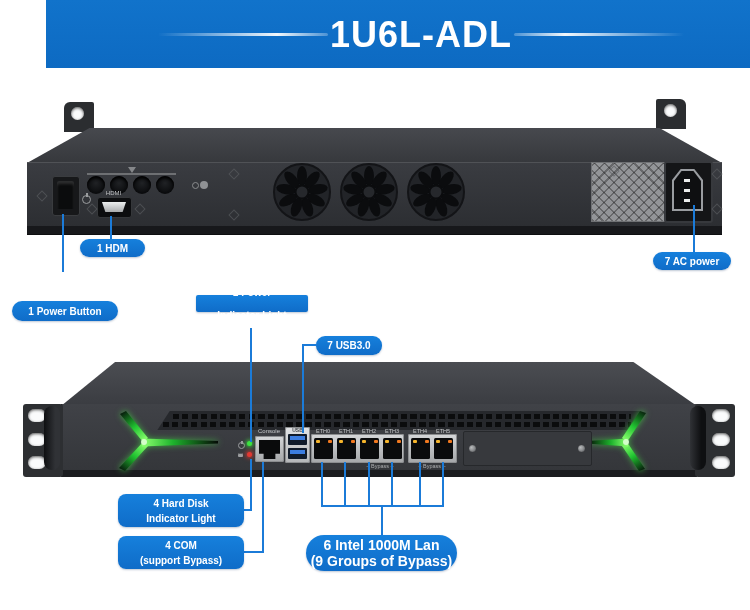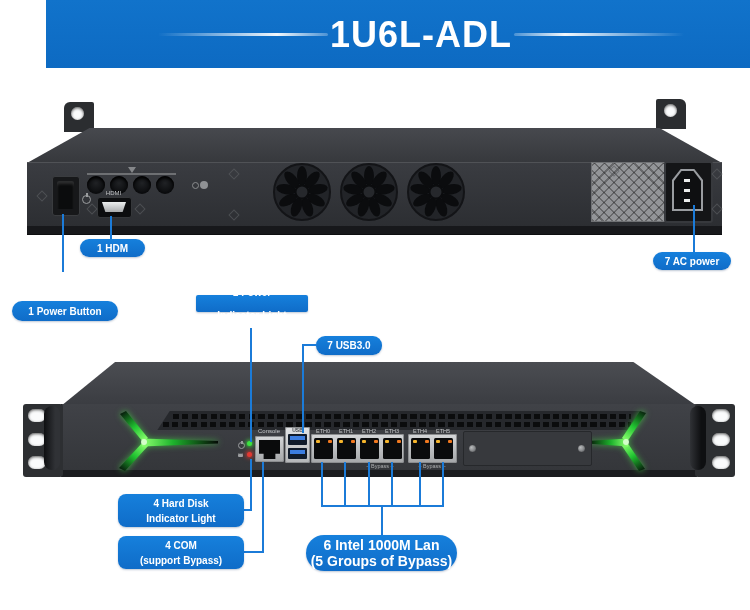--- a/index.html
+++ b/index.html
@@ -298,16 +298,16 @@
   <div class="abs cl" style="left:321px;top:462px;width:2px;height:45px;"></div>
   <div class="abs cl" style="left:344px;top:462px;width:2px;height:45px;"></div>
   <div class="abs cl" style="left:368px;top:462px;width:2px;height:45px;"></div>
   <div class="abs cl" style="left:391px;top:462px;width:2px;height:45px;"></div>
   <div class="abs cl" style="left:419px;top:462px;width:2px;height:45px;"></div>
   <div class="abs cl" style="left:442px;top:462px;width:2px;height:45px;"></div>
   <div class="abs cl" style="left:321px;top:505px;width:123px;height:2px;"></div>
   <div class="abs cl" style="left:381px;top:505px;width:2px;height:31px;"></div>
   <div class="abs pill" style="left:306px;top:535px;width:151px;height:36px;border-radius:18px;font-size:14px;line-height:16px;">
     <span>6 Intel 1000M Lan</span>
-    <span>(5 Groups of Bypass)</span>
+    <span>(9 Groups of Bypass)</span>
   </div>
 
 </div>
 
 </body></html>

